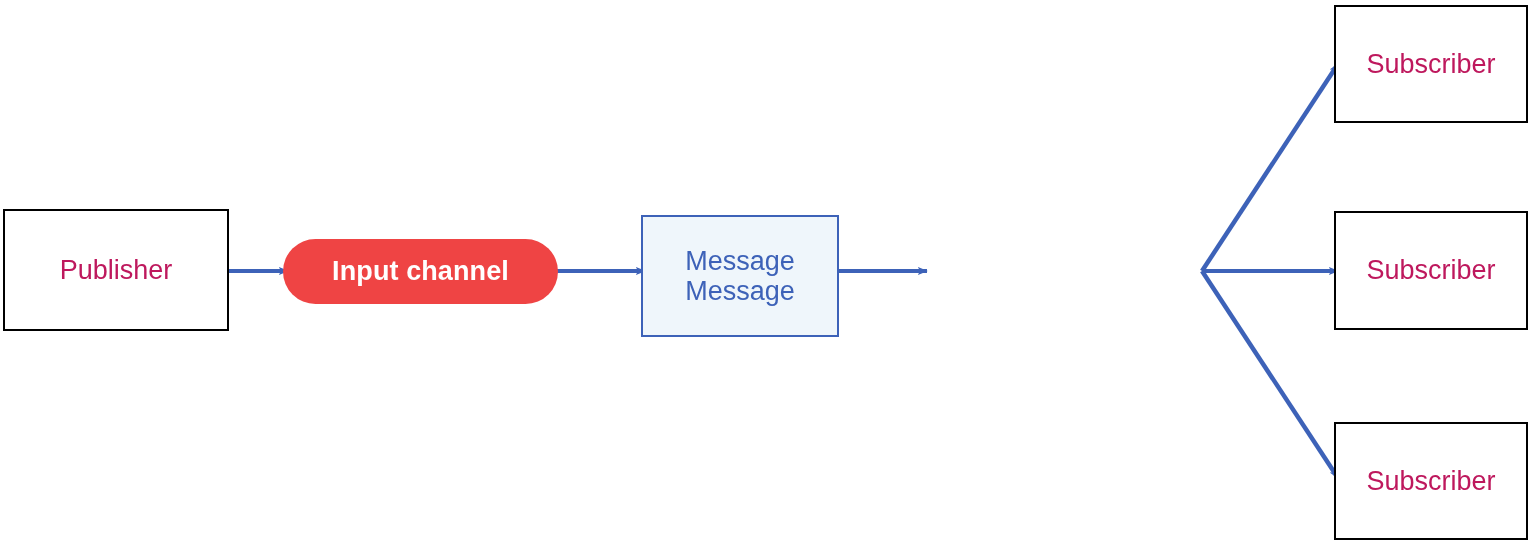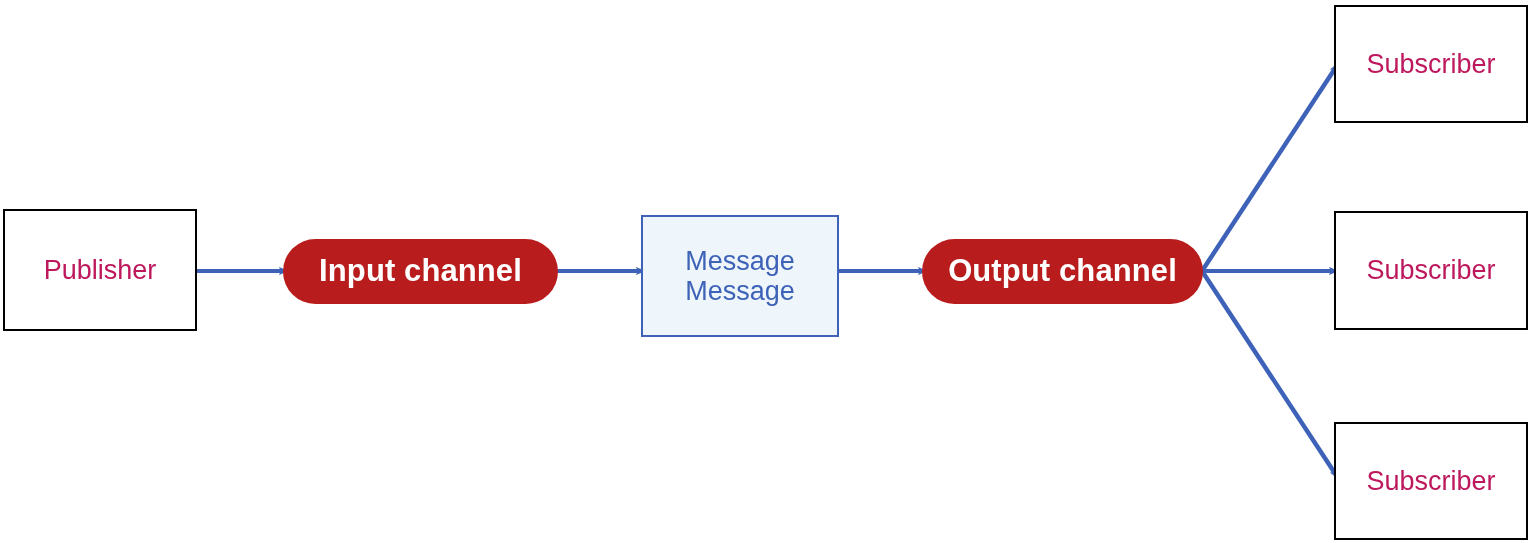--- a/index.html
+++ b/index.html
@@ -34,24 +34,24 @@
     line-height: 1.12;
   }
   .plain-box {
     background: #ffffff;
     border: 2.5px solid #000000;
     color: #be185d;
     font-size: 27px;
     font-weight: 400;
   }
   .pill {
-    background: #b91c1c;
+    background: #ef4444;
     border-radius: 999px;
     color: #ffffff;
-    font-size: 31px;
+    font-size: 27px;
     font-weight: 700;
     letter-spacing: 0.1px;
   }
   .broker-box {
     background: #eff6fb;
     border: 2.5px solid #3d62b8;
     color: #3d62b8;
     font-size: 27px;
     font-weight: 400;
   }
@@ -80,38 +80,35 @@
 
     <line x1="838" y1="271" x2="927" y2="271" stroke="#3d62b8" stroke-width="4" marker-end="url(#ah)"></line>
 
     <line x1="1202" y1="271" x2="1338" y2="64" stroke="#3d62b8" stroke-width="4.5" marker-end="url(#ah)"></line>
 
     <line x1="1202" y1="271" x2="1338" y2="271" stroke="#3d62b8" stroke-width="4" marker-end="url(#ah)"></line>
 
     <line x1="1202" y1="271" x2="1338" y2="478" stroke="#3d62b8" stroke-width="4.5" marker-end="url(#ah)"></line>
   </svg>
 
-  <div class="node plain-box" style="left:3px; top:209px; width:194px; height:122px;">
+  <div class="node plain-box" style="left:3px; top:209px; width:226px; height:122px;">
     <span>Publisher</span>
   </div>
 
   <div class="node pill" style="left:283px; top:239px; width:275px; height:65px;">
     <span>Input channel</span>
   </div>
 
   <div class="node broker-box" style="left:641px; top:206px; width:198px; height:122px;margin-top:9px;">
     <span class="lines">
       <span>Message</span>
       <span>Message</span>
     </span>
   </div>
 
-  <div class="node pill" style="left:922px; top:239px; width:281px; height:65px;">
-    <span>Output channel</span>
-  </div>
 
   <div class="node plain-box" style="left:1334px; top:5px; width:194px; height:118px;">
     <span>Subscriber</span>
   </div>
 
   <div class="node plain-box" style="left:1334px; top:211px; width:194px; height:119px;">
     <span>Subscriber</span>
   </div>
 
   <div class="node plain-box" style="left:1334px; top:422px; width:194px; height:118px;">

